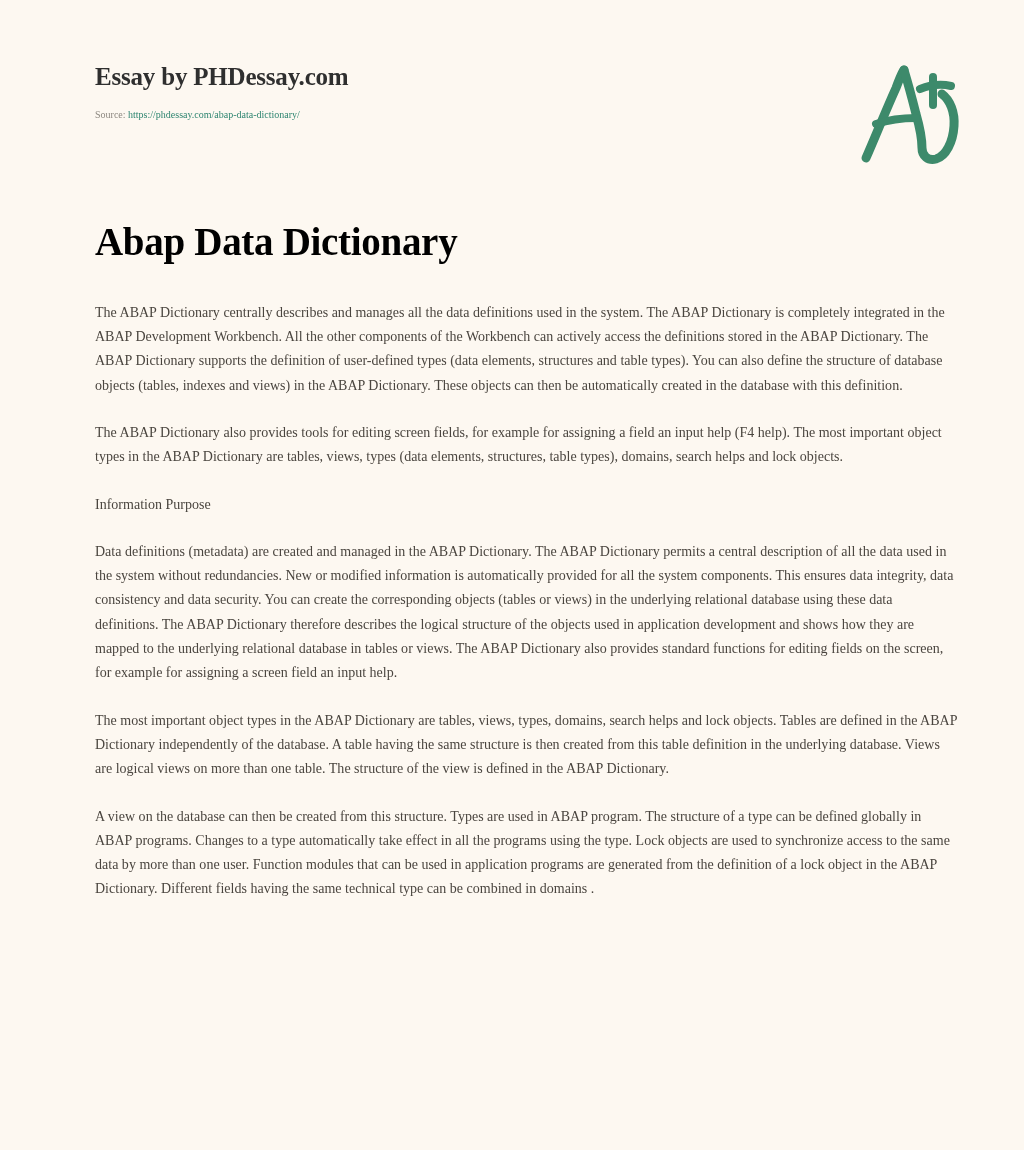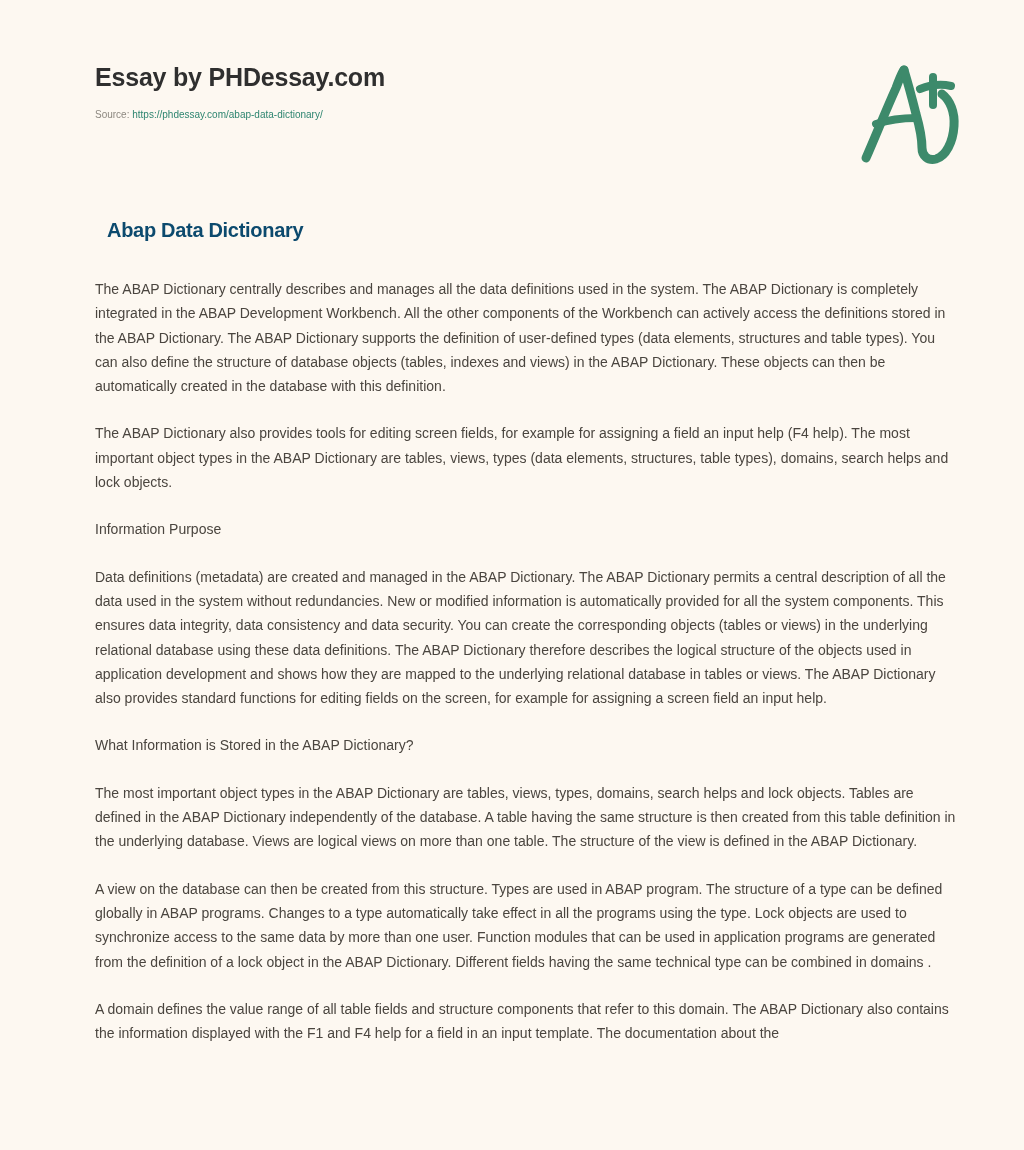--- a/index.html
+++ b/index.html
@@ -14,20 +14,21 @@
     overflow: hidden;
     position: relative;
   }
 
   .page {
     position: relative;
     width: 1024px;
     height: 1032px;
     box-sizing: border-box;
     padding: 11px;
+    font-family: Liberation Serif, serif;
   }
 
   
   .header {
     position: absolute;
     left: 95px;
     top: 62px;
     width: 860px;
   }
 
@@ -71,24 +72,24 @@
 
   
   .article {
     position: absolute;
     left: 95px;
     top: 218px;
     width: 862px;
   }
 
   .doc-title {
-    font-size: 20px;
+    font-size: 39px;
     font-weight: bold;
-    color: #0c4a6e;
-    margin: 0 0 34px 12px;
+    color: #000000;
+    margin: 0 0 34px 0;
     letter-spacing: -0.3px;
     line-height: 1.25;
   }
 
   .body-text p {
     margin: 0 0 23px 0;
     font-size: 14px;
     line-height: 24.3px;
     color: #4a453f;
     text-align: left;
@@ -128,20 +129,18 @@
     </svg>
   </div>
 
   <div class="article">
     <h2 class="doc-title">Abap Data Dictionary</h2>
     <div class="body-text">
       <p>The ABAP Dictionary centrally describes and manages all the data definitions used in the system. The ABAP Dictionary is completely integrated in the ABAP Development Workbench. All the other components of the Workbench can actively access the definitions stored in the ABAP Dictionary. The ABAP Dictionary supports the definition of user-defined types (data elements, structures and table types). You can also define the structure of database objects (tables, indexes and views) in the ABAP Dictionary. These objects can then be automatically created in the database with this definition.</p>
       <p>The ABAP Dictionary also provides tools for editing screen fields, for example for assigning a field an input help (F4 help). The most important object types in the ABAP Dictionary are tables, views, types (data elements, structures, table types), domains, search helps and lock objects.</p>
       <p>Information Purpose</p>
       <p>Data definitions (metadata) are created and managed in the ABAP Dictionary. The ABAP Dictionary permits a central description of all the data used in the system without redundancies. New or modified information is automatically provided for all the system components. This ensures data integrity, data consistency and data security. You can create the corresponding objects (tables or views) in the underlying relational database using these data definitions. The ABAP Dictionary therefore describes the logical structure of the objects used in application development and shows how they are mapped to the underlying relational database in tables or views. The ABAP Dictionary also provides standard functions for editing fields on the screen, for example for assigning a screen field an input help.</p>
-      <p>What Information is Stored in the ABAP Dictionary?</p>
       <p>The most important object types in the ABAP Dictionary are tables, views, types, domains, search helps and lock objects. Tables  are defined in the ABAP Dictionary independently of the database. A table having the same structure is then created from this table definition in the underlying database. Views are logical views on more than one table. The structure of the view is defined in the ABAP Dictionary.</p>
       <p>A view on the database can then be created from this structure. Types are used in ABAP program. The structure of a type can be defined globally in ABAP programs. Changes to a type automatically take effect in all the programs using the type. Lock objects are used to synchronize access to the same data by more than one user. Function modules that can be used in application programs are generated from the definition of a lock object in the ABAP Dictionary. Different fields having the same technical type can be combined in domains .</p>
-      <p>A domain defines the value range of all table fields and structure components that refer to this domain. The ABAP Dictionary also contains the information displayed with the F1 and F4 help for a field in an input template. The documentation about the</p>
     </div>
   </div>
 
 </div>
 
 </body></html>

